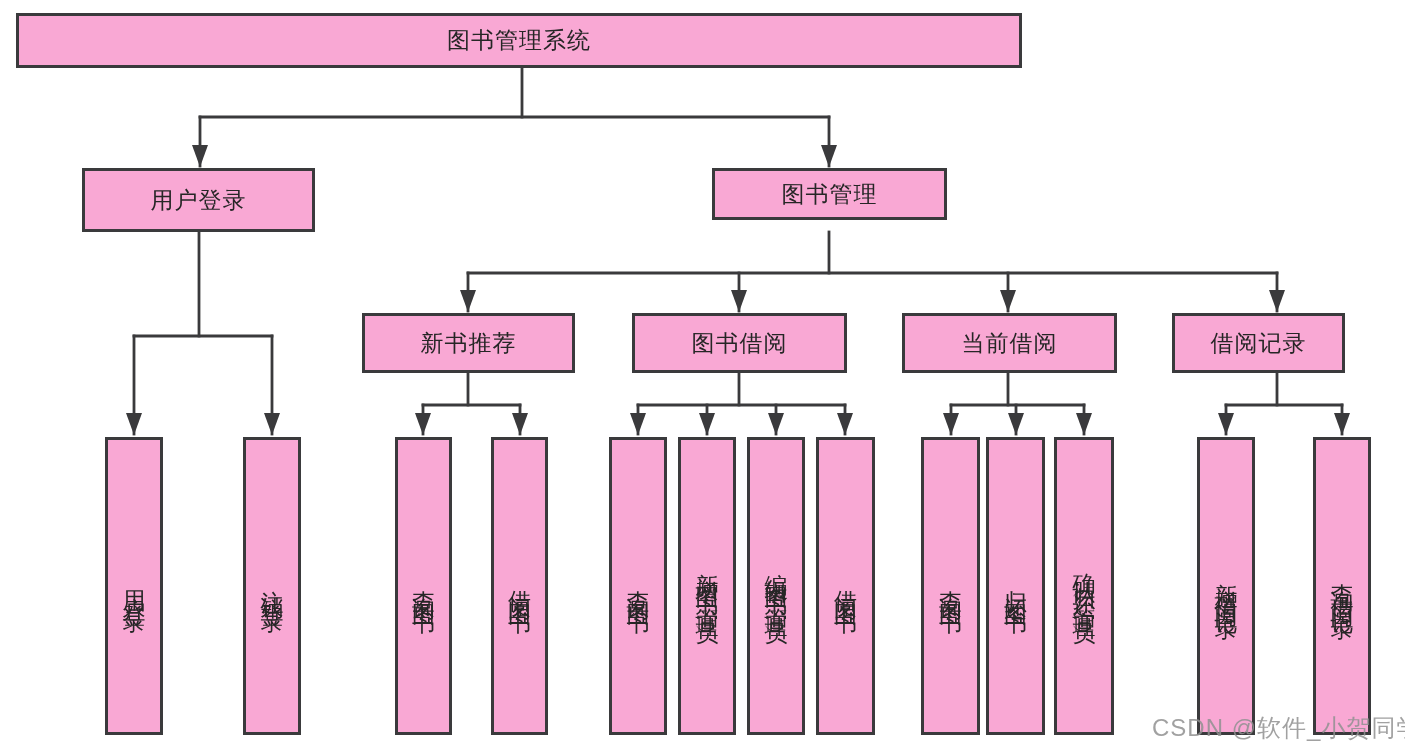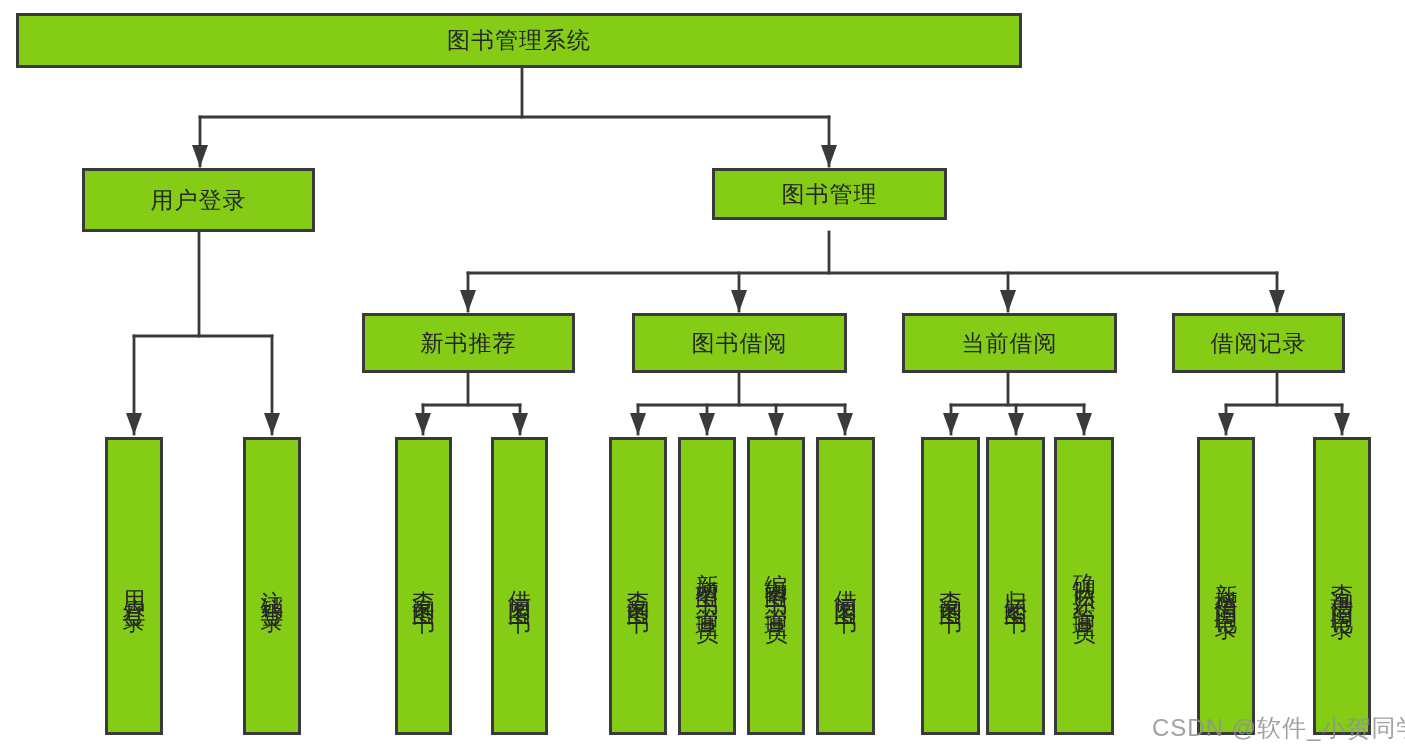--- a/index.html
+++ b/index.html
@@ -7,21 +7,21 @@
     position:relative;
     width:1405px;height:747px;
     background:#ffffff;
     font-family:"Liberation Sans","DejaVu Sans",sans-serif;
     overflow:hidden;
   }
   .node{
     position:absolute;
     box-sizing:border-box;
     border:3px solid #3a3a3c;
-    background:#84cc16;
+    background:#f9a8d4;
     display:flex;
     align-items:center;
     justify-content:center;
     color:#262626;
     font-size:23px;
     letter-spacing:1px;
     z-index:2;
   }
   .vnode span{
     writing-mode:vertical-rl;

